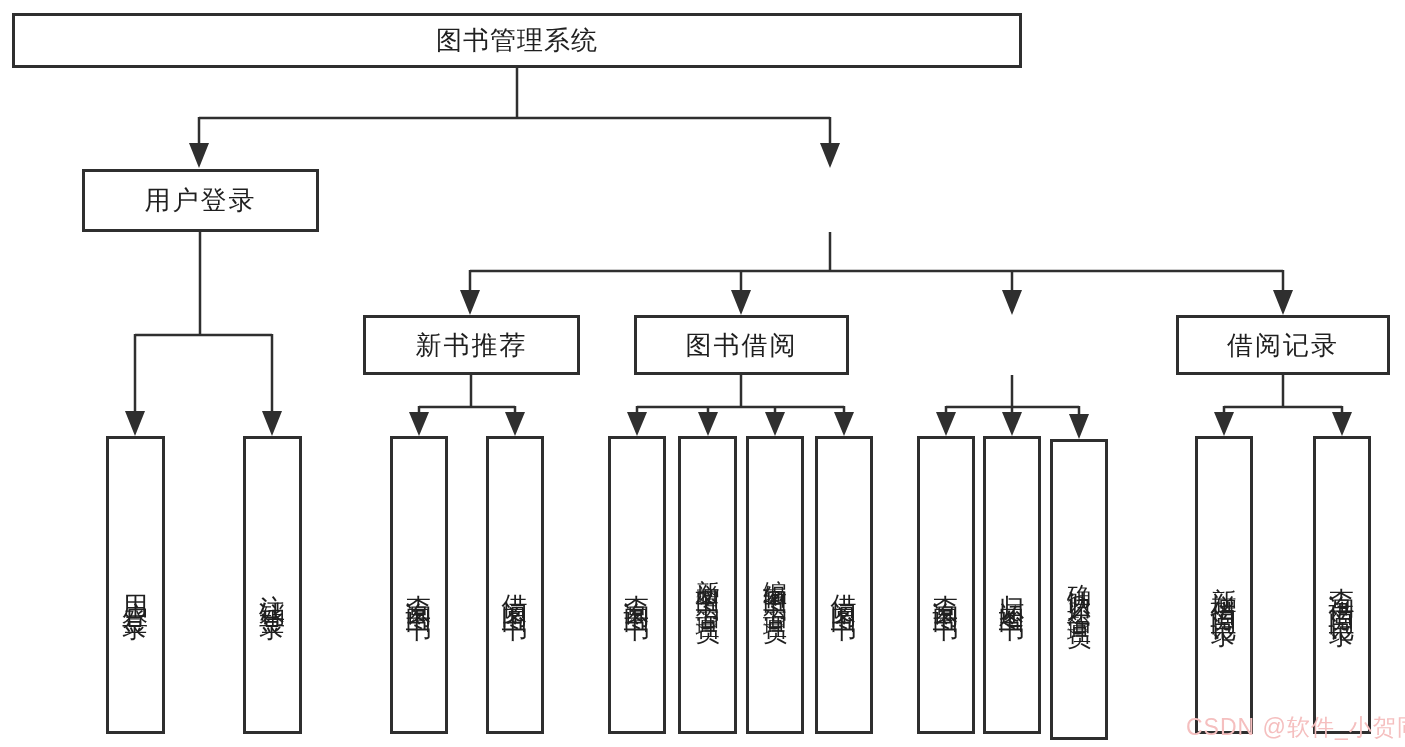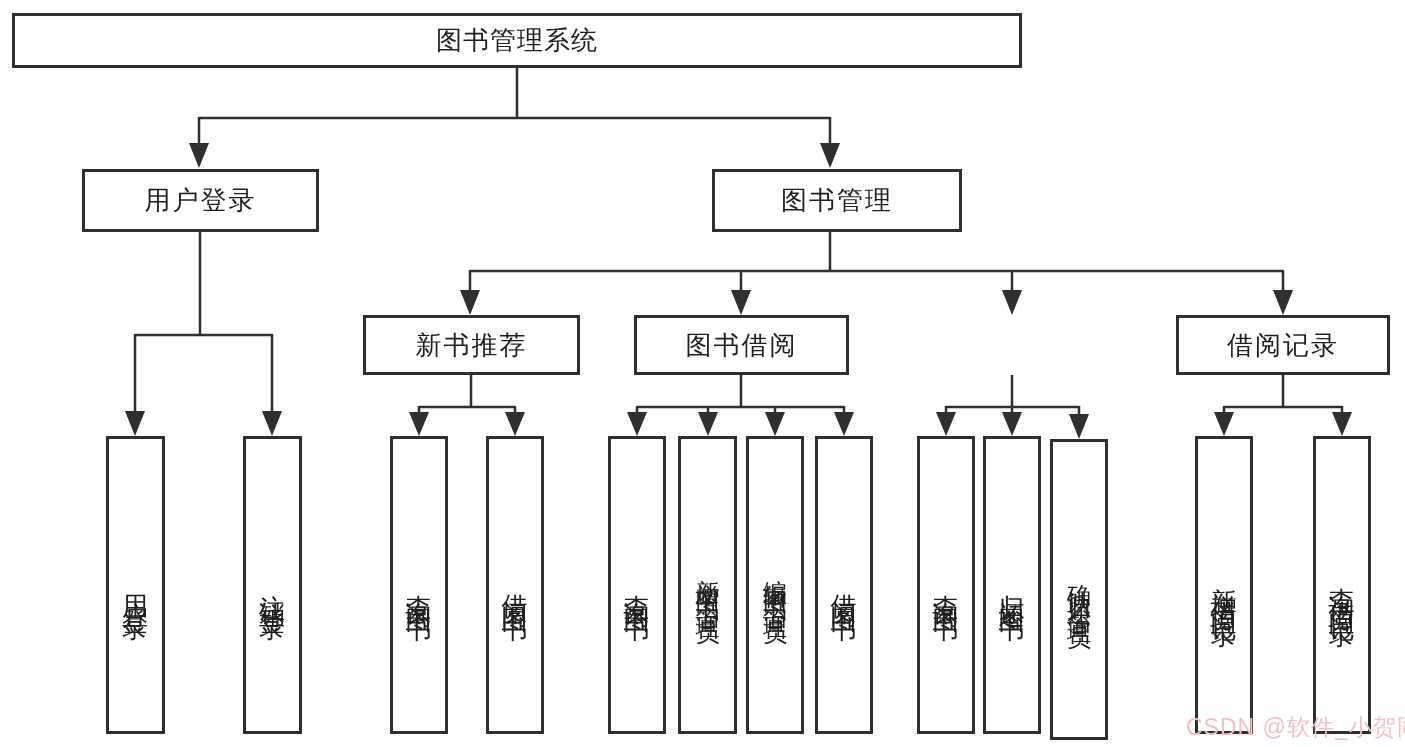--- a/index.html
+++ b/index.html
@@ -113,23 +113,20 @@
     </g>
   </svg>
 
   <div class="box h-box root" style="left:12px;top:13px;width:1010px;height:55px">
     <span class="lbl">图书管理系统</span>
   </div>
 
   <div class="box h-box" style="left:82px;top:169px;width:237px;height:63px">
     <span class="lbl">用户登录</span>
   </div>
-  <div class="box h-box" style="left:712px;top:169px;width:250px;height:63px">
-    <span class="lbl">图书管理</span>
-  </div>
 
   <div class="box h-box" style="left:634px;top:315px;width:215px;height:60px">
     <span class="lbl">图书借阅</span>
   </div>
   <div class="box h-box" style="left:363px;top:315px;width:217px;height:60px">
     <span class="lbl">新书推荐</span>
   </div>
   <div class="box h-box" style="left:1176px;top:315px;width:214px;height:60px">
     <span class="lbl">借阅记录</span>
   </div>

